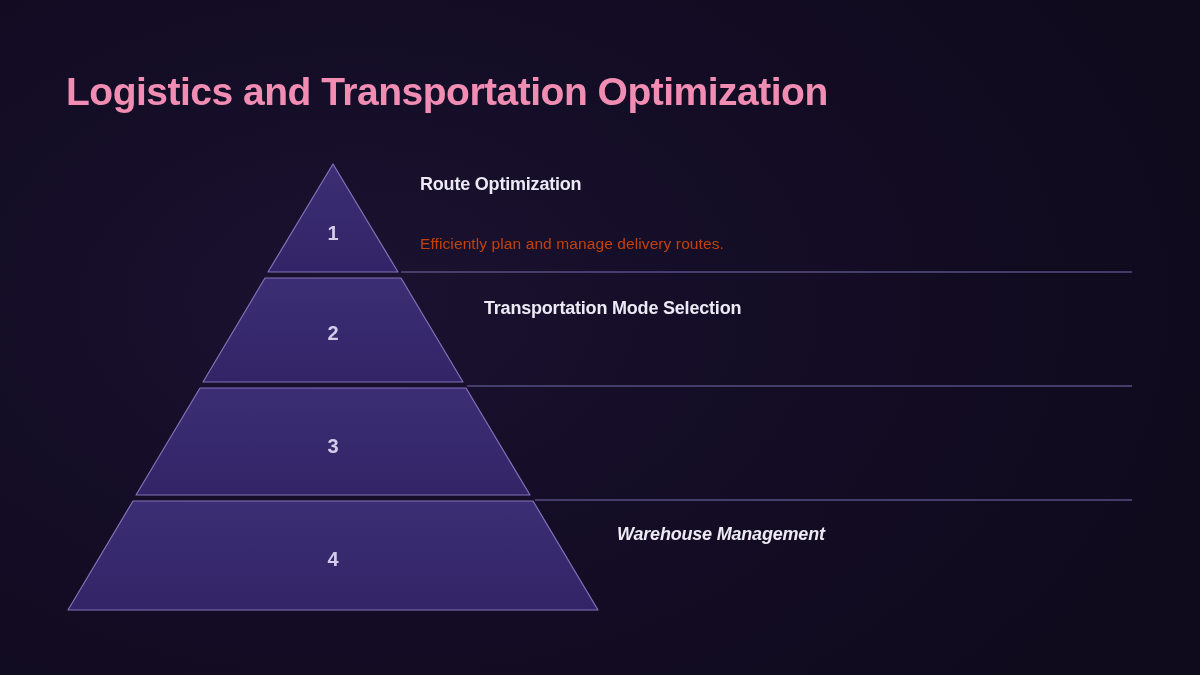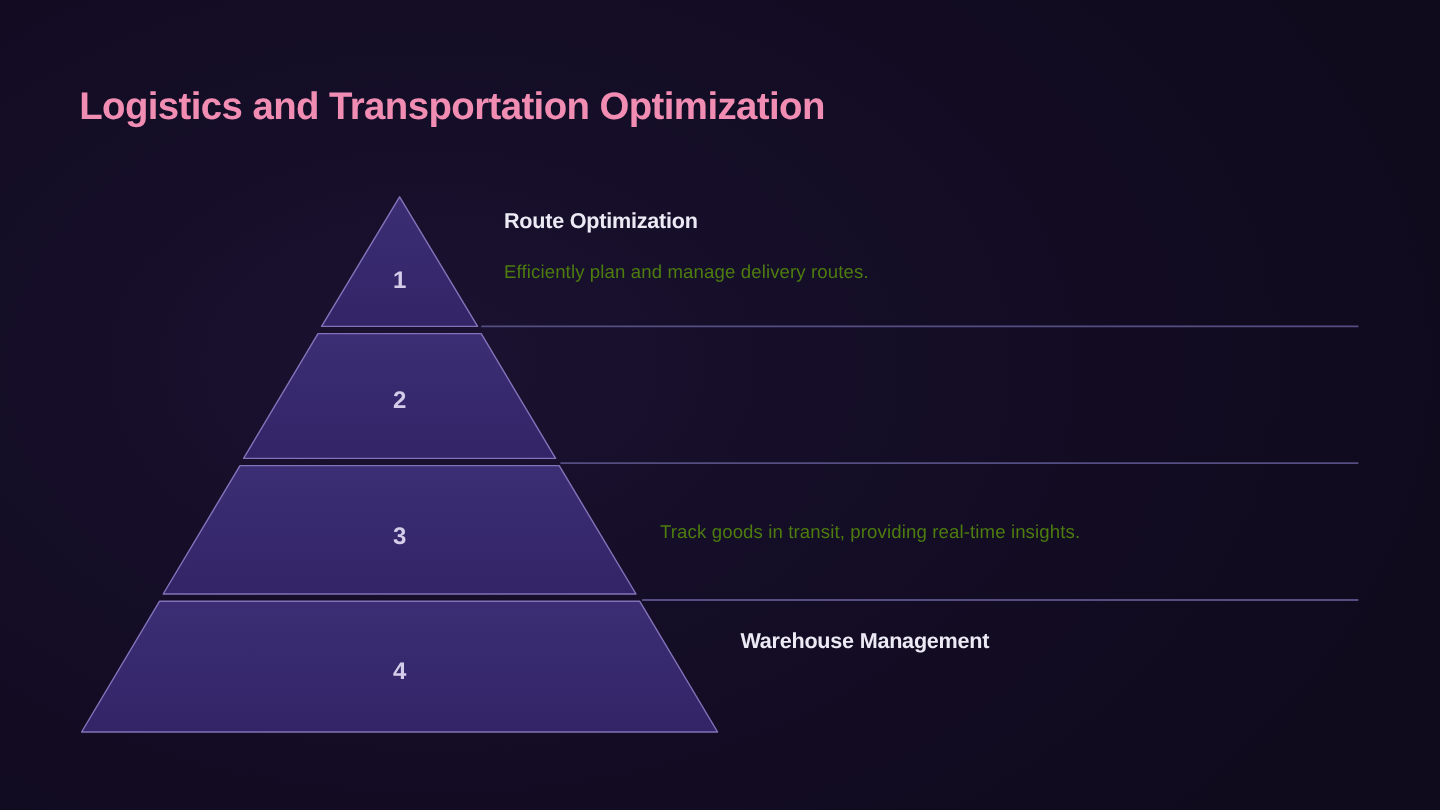--- a/index.html
+++ b/index.html
@@ -7,21 +7,21 @@
   body {
     position: relative;
     font-family: "Liberation Sans", sans-serif;
     background:
       radial-gradient(ellipse 900px 600px at 30% 45%, #1a1230 0%, #140d26 45%, #0f0a1c 100%);
   }
   .slide-title {
     position: absolute;
     left: 66px;
     top: 70px;
-    font-size: 32px;
+    font-size: 39px;
     font-weight: bold;
     letter-spacing: -0.5px;
     color: #f18db3;
     white-space: nowrap;
   }
   .pyramid-svg {
     position: absolute;
     left: 0; top: 0;
     width: 1200px; height: 675px;
   }
@@ -46,24 +46,24 @@
     position: absolute;
   }
   .sec-title {
     font-size: 18px;
     font-weight: bold;
     color: #eceaf4;
     letter-spacing: -0.2px;
     white-space: nowrap;
   }
   .sec-desc {
-    margin-top: 24px;
+    margin-top: 40px;
     font-size: 15.5px;
     font-weight: normal;
-    color: #4d7c0f;
+    color: #c2410c;
     letter-spacing: 0.1px;
     white-space: nowrap;
   }
 </style>
 </head>
 <body>
 
 <h1 class="slide-title">Logistics and Transportation Optimization</h1>
 
 <svg class="pyramid-svg" viewBox="0 0 1200 675">
@@ -88,21 +88,21 @@
   <text class="level-number" x="333" y="453">3</text>
   <text class="level-number" x="333" y="566">4</text>
 </svg>
 
 <div class="section" style="left:420px; top:174px;">
   <div class="sec-title">Route Optimization</div>
   <div class="sec-desc">Efficiently plan and manage delivery routes.</div>
 </div>
 
 <div class="section" style="left:484px; top:298px;">
+  <div class="sec-title">Transportation Mode Selection</div>
 </div>
 
 <div class="section" style="left:550px; top:411px;">
-  <div class="sec-desc">Track goods in transit, providing real-time insights.</div>
 </div>
 
-<div class="section" style="left:617px; top:524px;">
+<div class="section" style="left:617px; top:524px;font-style:italic;">
   <div class="sec-title">Warehouse Management</div>
 </div>
 
 </body></html>

